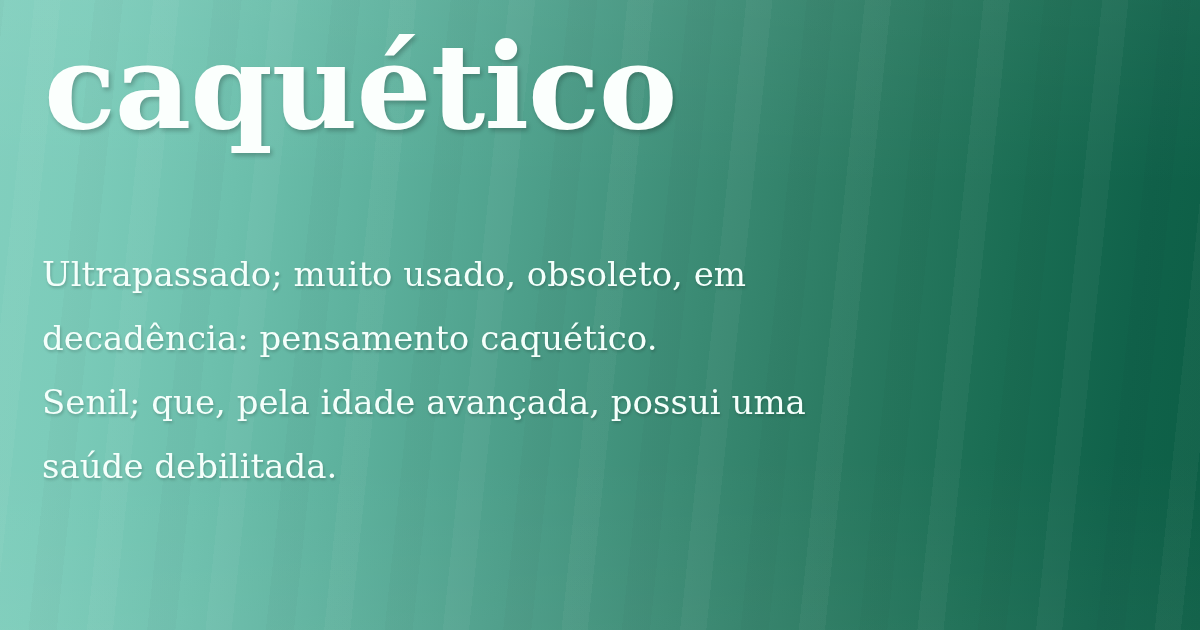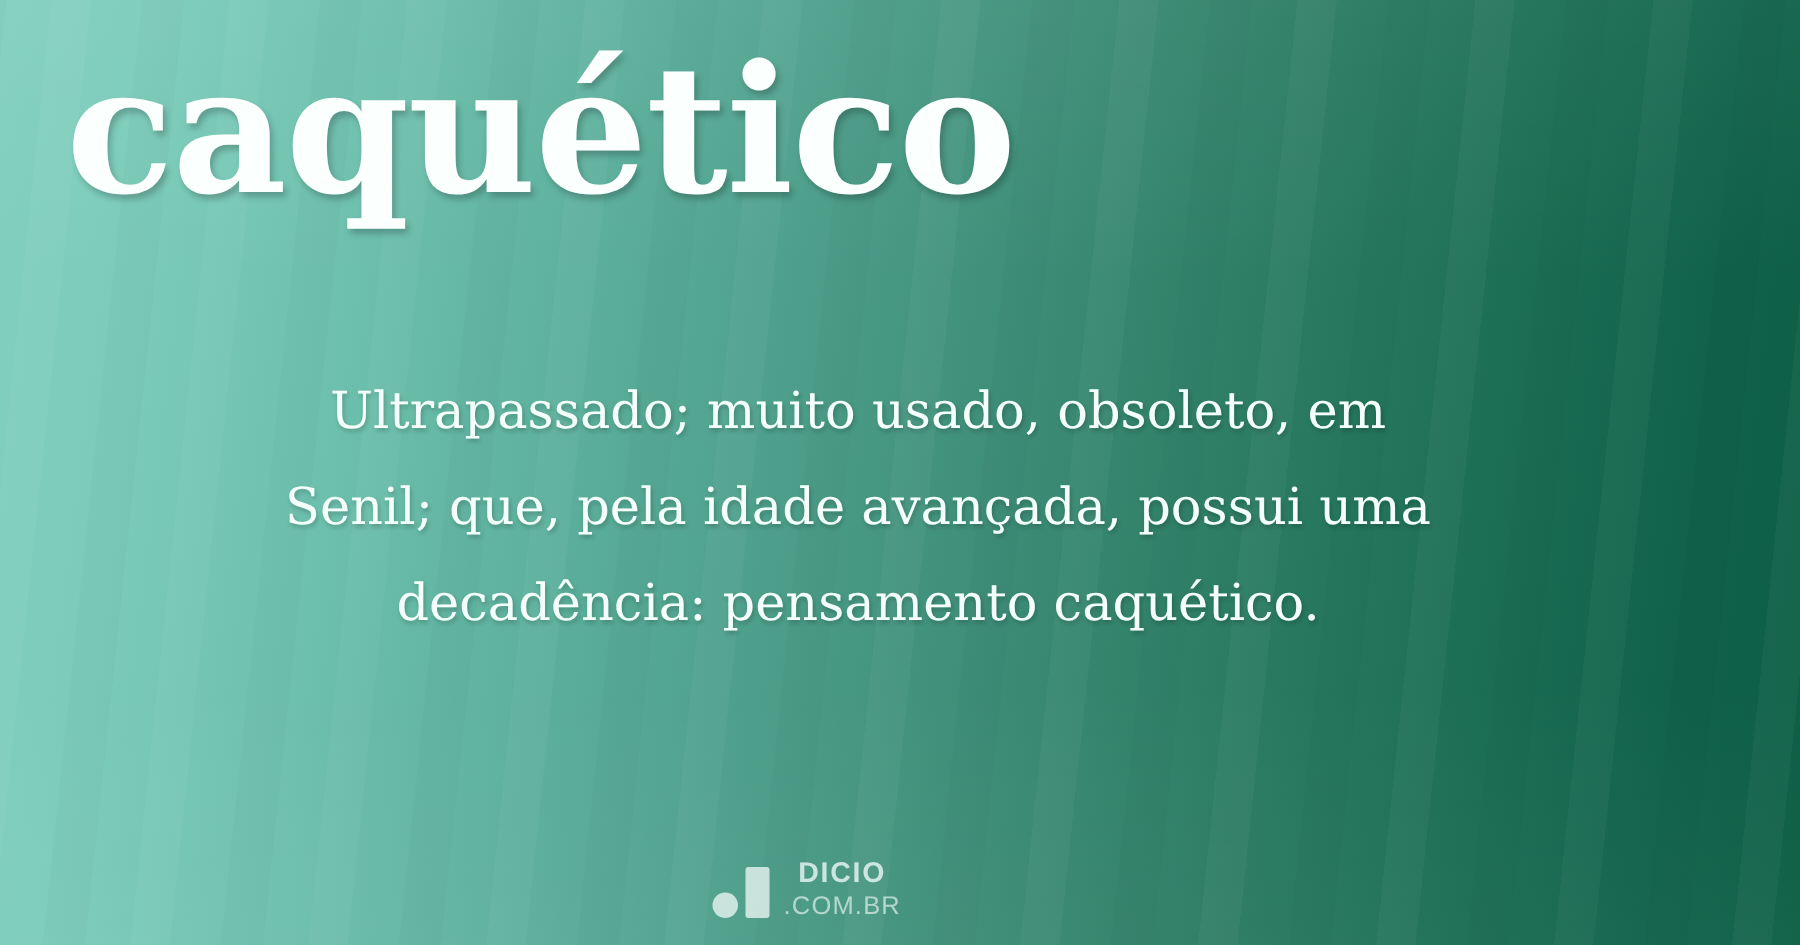--- a/index.html
+++ b/index.html
@@ -61,21 +61,20 @@
       rgba(255,255,255,0.000) 72%,
       rgba(255,255,255,0.035) 100%);
     pointer-events:none;
   }
 
   #content {
     position:relative;
     z-index:3;
     width:1076px;
     height:630px;
-    text-align:center;
   }
 
   #word {
     position:absolute;
     left:44px;
     top:28px;
     font-family:"DejaVu Serif", serif;
     font-weight:700;
     font-size:118px;
     line-height:1.0;
@@ -166,29 +165,20 @@
 
   <div id="bands"></div>
   <div id="vshade"></div>
 
   <div id="content">
 
     <h1 id="word">caquético</h1>
 
     <div id="definitions">
       <div class="def-line">Ultrapassado; muito usado, obsoleto, em</div>
+      <div class="def-line">decadência: pensamento caquético.</div>
       <div class="def-line">Senil; que, pela idade avançada, possui uma</div>
-      <div class="def-line">decadência: pensamento caquético.</div>
+      <div class="def-line">saúde debilitada.</div>
     </div>
 
-    <div id="logo">
-      <div id="logo-mark">
-        <span id="logo-dot"></span>
-        <span id="logo-bar"></span>
-      </div>
-      <div id="logo-text">
-        <span id="logo-name">DICIO</span>
-        <span id="logo-tld">.COM.BR</span>
-      </div>
-    </div>
 
   </div>
 </div>
 
 </body></html>

